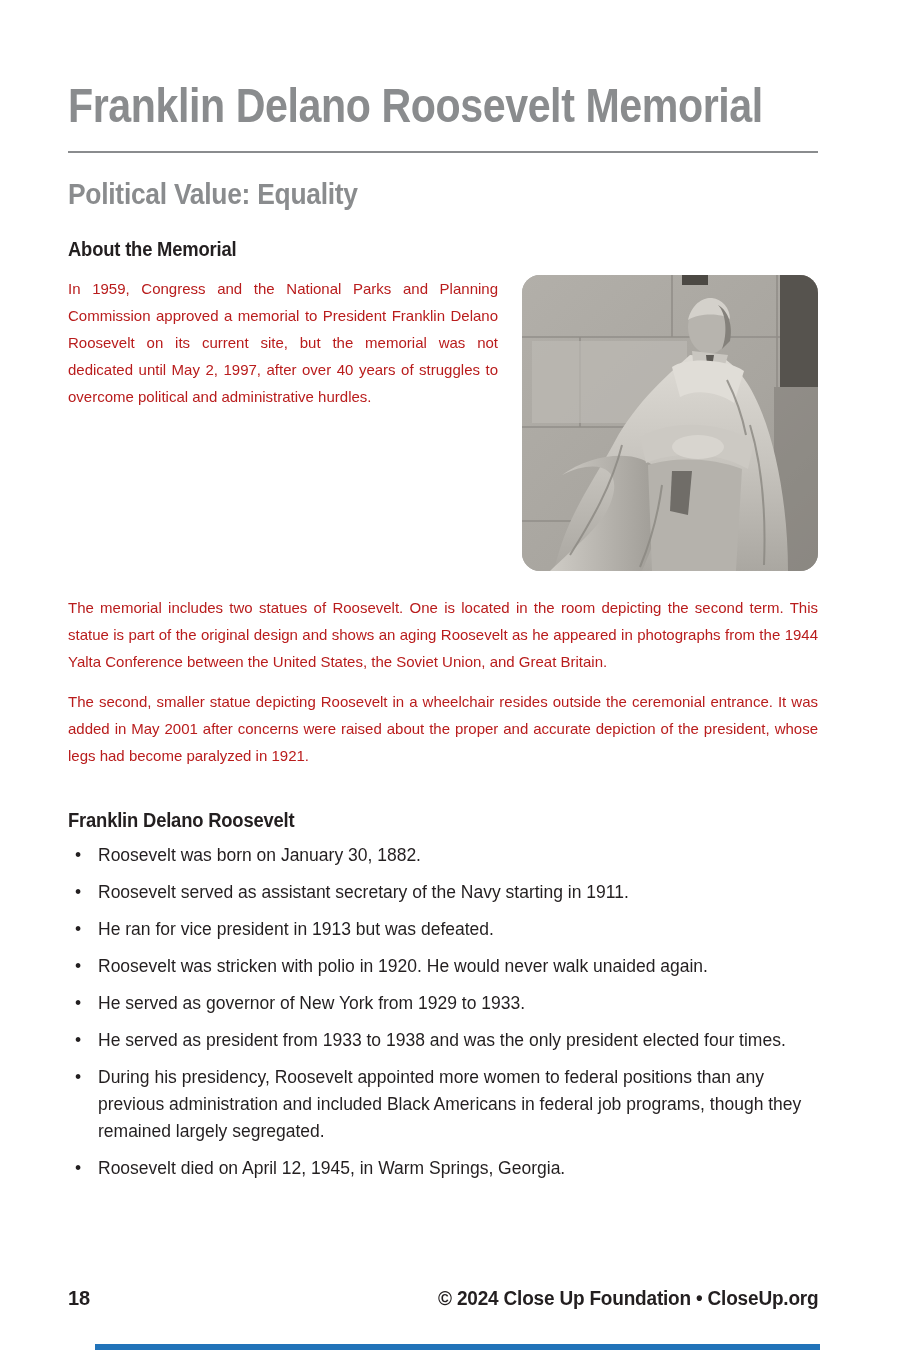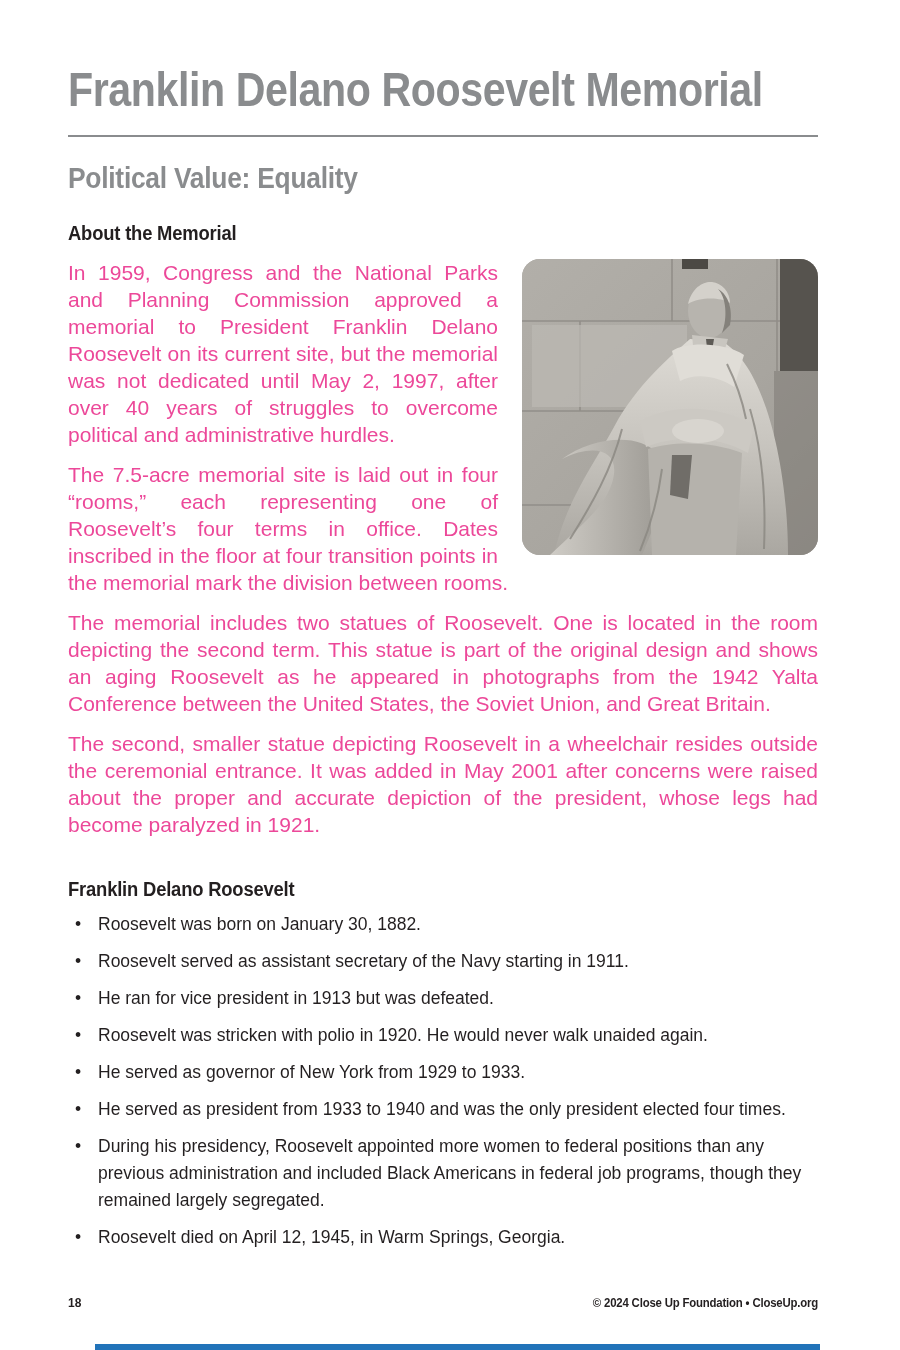--- a/index.html
+++ b/index.html
@@ -5,21 +5,21 @@
   html, body { margin: 0; padding: 0; background: #ffffff; }
   .page {
     position: relative;
     width: 900px;
     height: 1350px;
     background: #ffffff;
     overflow: hidden;
     font-family: "Liberation Sans", sans-serif;
     color: #231f20;
   }
-  .content { padding: 0 82px 0 68px; }
+  .content { padding: 16px 82px 0 68px; }
 
   .doc-title {
     margin: 0;
     padding-top: 64px;
     font-size: 49px;
     font-weight: bold;
     line-height: 1.05;
     color: #8a8c8e;
     letter-spacing: -0.5px;
     white-space: nowrap;
@@ -50,24 +50,24 @@
     font-weight: bold;
     color: #231f20;
     letter-spacing: -0.2px;
     white-space: nowrap;
     transform: scaleX(0.92);
     transform-origin: 0 50%;
   }
   .body-par {
     margin: 0;
     padding-top: 13px;
-    font-size: 21px;
+    font-size: 15px;
     line-height: 27px;
     text-align: justify;
-    color: #ec4899;
+    color: #b91c1c;
   }
   .wrap-zone { padding-top: 1px; }
   .wrap-zone::after { content: ""; display: block; clear: both; }
 
   .photo {
     float: right;
     width: 296px;
     height: 296px;
     margin: 13px 0 10px 24px;
     border-radius: 18px;
@@ -96,21 +96,21 @@
   .bullet-text { flex: 1 1 auto; }
 
   .footer {
     position: absolute;
     left: 68px;
     right: 82px;
     bottom: 40px;
     display: flex;
     justify-content: space-between;
     align-items: baseline;
-    font-size: 12px;
+    font-size: 20px;
     font-weight: bold;
     color: #231f20;
   }
   .footer .page-number { letter-spacing: 0; }
   .footer .copyright { letter-spacing: -0.2px; transform: scaleX(0.95); transform-origin: 100% 50%; }
 
   .bottom-bar {
     position: absolute;
     left: 95px;
     width: 725px;
@@ -178,24 +178,23 @@
           <path d="M150 196 L170 196 L166 240 L148 236 Z" fill="#706d68"></path>
           <g stroke="#8a8781" stroke-width="2" fill="none" opacity="0.8">
             <path d="M100 170 C90 210 70 245 48 280"></path>
             <path d="M228 150 C240 190 244 240 242 290"></path>
             <path d="M205 105 C215 125 220 140 224 160"></path>
             <path d="M140 210 C136 240 128 268 118 292"></path>
           </g>
         </svg>
       </figure>
       <p class="body-par">In 1959, Congress and the National Parks and Planning Commission approved a memorial to President Franklin Delano Roosevelt on its current site, but the memorial was not dedicated until May 2, 1997, after over 40 years of struggles to overcome political and administrative hurdles.</p>
-      <p class="body-par">The 7.5-acre memorial site is laid out in four “rooms,” each representing one of Roosevelt’s four terms in office. Dates inscribed in the floor at four transition points in the memorial mark the division between rooms.</p>
     </div>
 
-    <p class="body-par">The memorial includes two statues of Roosevelt. One is located in the room depicting the second term. This statue is part of the original design and shows an aging Roosevelt as he appeared in photographs from the 1942 Yalta Conference between the United States, the Soviet Union, and Great Britain.</p>
+    <p class="body-par">The memorial includes two statues of Roosevelt. One is located in the room depicting the second term. This statue is part of the original design and shows an aging Roosevelt as he appeared in photographs from the 1944 Yalta Conference between the United States, the Soviet Union, and Great Britain.</p>
     <p class="body-par">The second, smaller statue depicting Roosevelt in a wheelchair resides outside the ceremonial entrance. It was added in May 2001 after concerns were raised about the proper and accurate depiction of the president, whose legs had become paralyzed in 1921.</p>
 
     <h3 class="section-heading facts-heading">Franklin Delano Roosevelt</h3>
 
     <ul class="bullet-list">
       <li class="bullet-item">
         <span class="bullet-marker">•</span>
         <span class="bullet-text">Roosevelt was born on January 30, 1882.</span>
       </li>
       <li class="bullet-item">
@@ -209,21 +208,21 @@
       <li class="bullet-item">
         <span class="bullet-marker">•</span>
         <span class="bullet-text">Roosevelt was stricken with polio in 1920. He would never walk unaided again.</span>
       </li>
       <li class="bullet-item">
         <span class="bullet-marker">•</span>
         <span class="bullet-text">He served as governor of New York from 1929 to 1933.</span>
       </li>
       <li class="bullet-item">
         <span class="bullet-marker">•</span>
-        <span class="bullet-text">He served as president from 1933 to 1940 and was the only president elected four times.</span>
+        <span class="bullet-text">He served as president from 1933 to 1938 and was the only president elected four times.</span>
       </li>
       <li class="bullet-item">
         <span class="bullet-marker">•</span>
         <span class="bullet-text">During his presidency, Roosevelt appointed more women to federal positions than any previous administration and included Black Americans in federal job programs, though they remained largely segregated.</span>
       </li>
       <li class="bullet-item">
         <span class="bullet-marker">•</span>
         <span class="bullet-text">Roosevelt died on April 12, 1945, in Warm Springs, Georgia.</span>
       </li>
     </ul>

